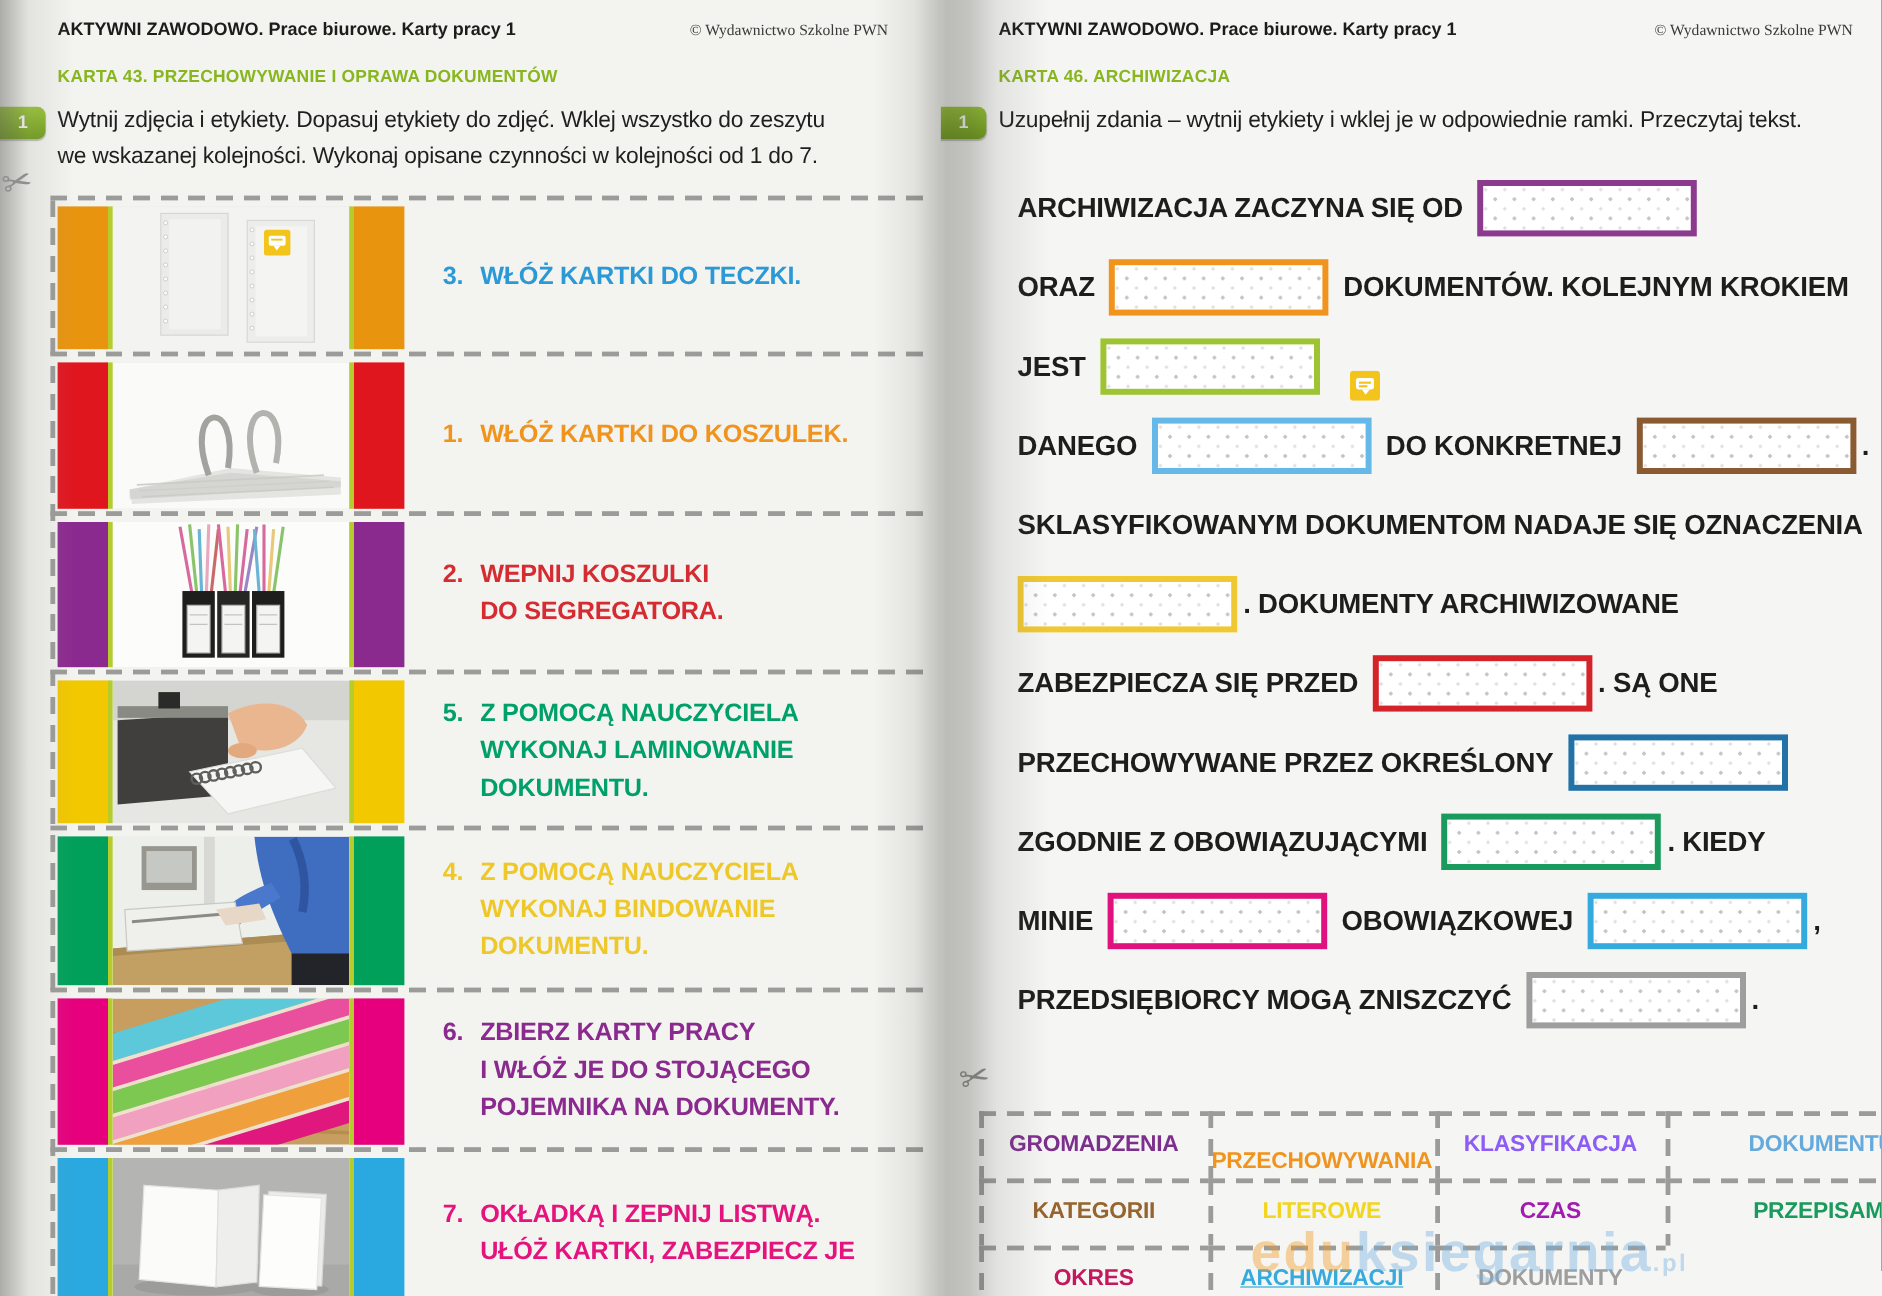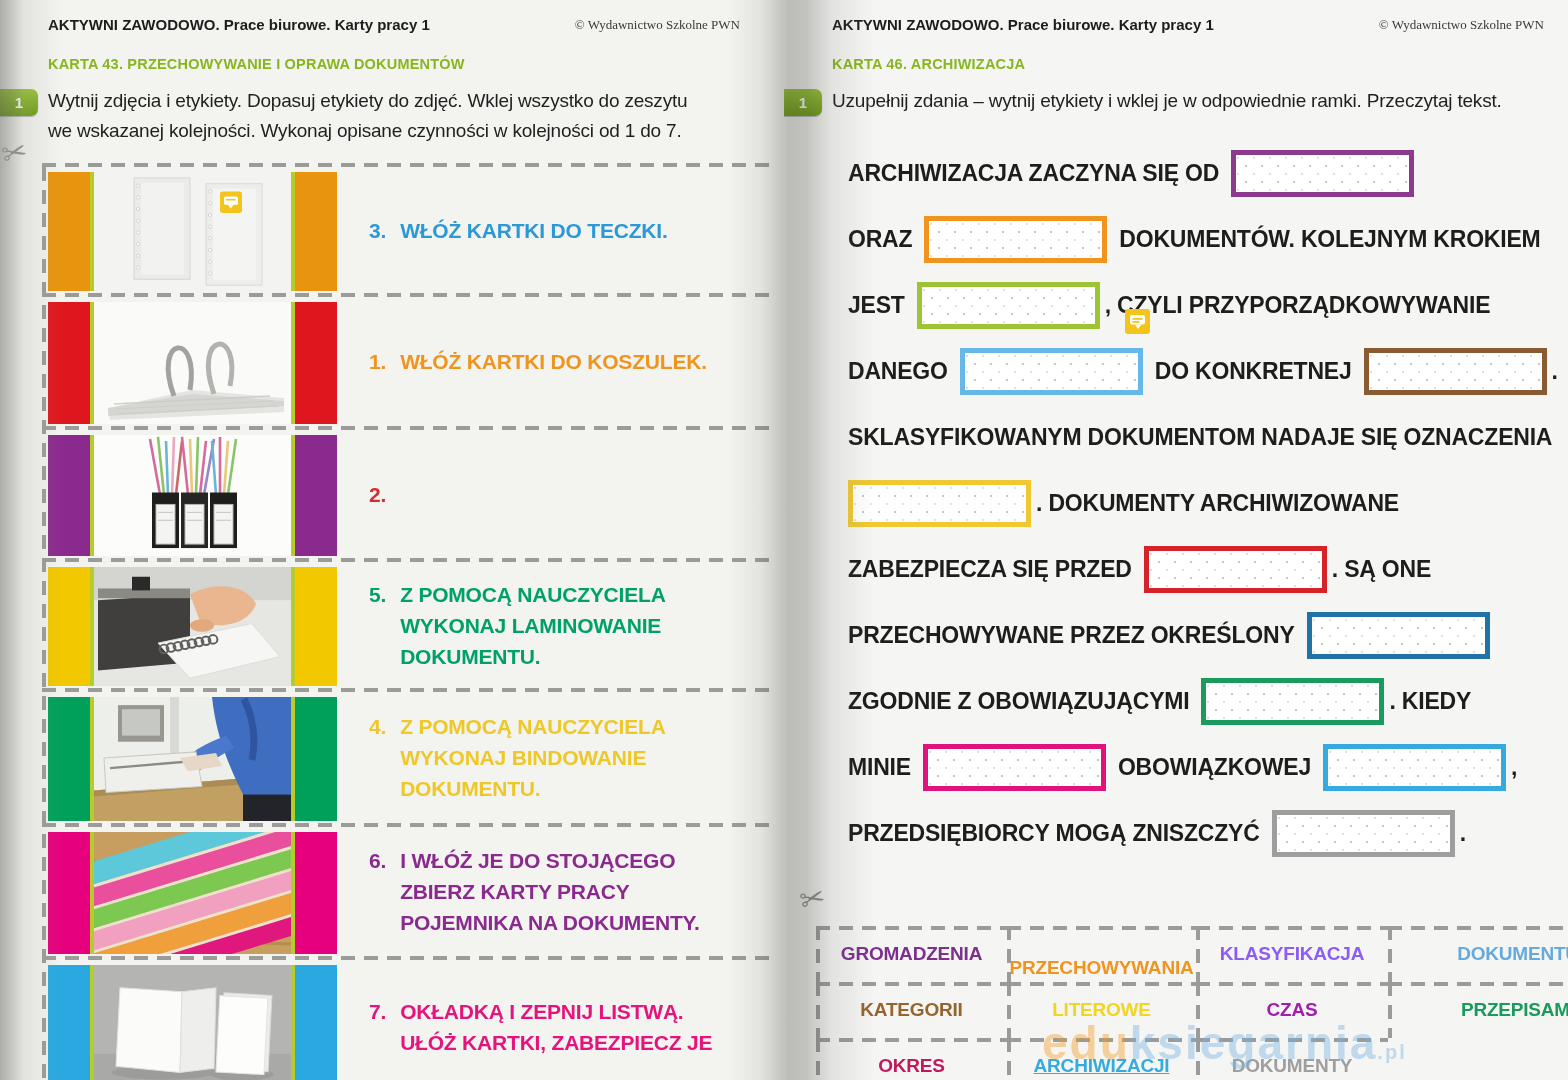--- a/index.html
+++ b/index.html
@@ -209,20 +209,24 @@
                     </g>
                   </g>
                 </svg>
               </div>
               <div class="accent-line"></div>
               <div class="color-bar" style="background: rgb(139, 42, 142);"></div>
             </div>
             <div class="row-caption" style="color: rgb(213, 43, 49);">
               <div class="cap-flex">
                 <span class="row-num">2.</span>
+                <div class="row-lines">
+                  <div>WEPNIJ KOSZULKI</div>
+                  <div>DO SEGREGATORA.</div>
+                </div>
               </div>
             </div>
           </div>
           <div class="cut-row" style="height: 130px;">
             <div class="hline"></div>
             <div class="row-media">
               <div class="color-bar" style="background: rgb(242, 200, 0);"></div>
               <div class="accent-line"></div>
               <div class="row-photo">
                 <svg viewBox="0 0 197 122" preserveAspectRatio="none">
@@ -325,22 +329,22 @@
                   </g>
                 </svg>
               </div>
               <div class="accent-line"></div>
               <div class="color-bar" style="background: rgb(230, 0, 125);"></div>
             </div>
             <div class="row-caption" style="color: rgb(139, 42, 142);">
               <div class="cap-flex">
                 <span class="row-num">6.</span>
                 <div class="row-lines">
+                  <div>ZBIERZ KARTY PRACY</div>
                   <div>I WŁÓŻ JE DO STOJĄCEGO</div>
-                  <div>ZBIERZ KARTY PRACY</div>
                   <div>POJEMNIKA NA DOKUMENTY.</div>
                 </div>
               </div>
             </div>
           </div>
           <div class="cut-row" style="height: 137px;">
             <div class="hline"></div>
             <div class="row-media">
               <div class="color-bar" style="background: rgb(42, 169, 224);"></div>
               <div class="accent-line"></div>
@@ -401,21 +405,20 @@
           <div class="abox" style="border-color: rgb(139, 58, 142);"></div>
         </div>
         <div class="sline">
           <span class="seg">ORAZ</span>
           <div class="abox" style="border-color: rgb(240, 148, 30);"></div>
           <span class="seg">DOKUMENTÓW. KOLEJNYM KROKIEM</span>
         </div>
         <div class="sline">
           <span class="seg">JEST</span>
           <div class="abox" style="border-color: rgb(158, 196, 51);"></div>
-          <span class="seg punct">, CZYLI PRZYPORZĄDKOWYWANIE</span>
         </div>
         <div class="sline">
           <span class="seg">DANEGO</span>
           <div class="abox" style="border-color: rgb(102, 184, 232);"></div>
           <span class="seg">DO KONKRETNEJ</span>
           <div class="abox" style="border-color: rgb(138, 90, 48);"></div>
           <span class="seg punct">.</span>
         </div>
         <div class="sline">
           <span class="seg">SKLASYFIKOWANYM DOKUMENTOM NADAJE SIĘ OZNACZENIA</span>

